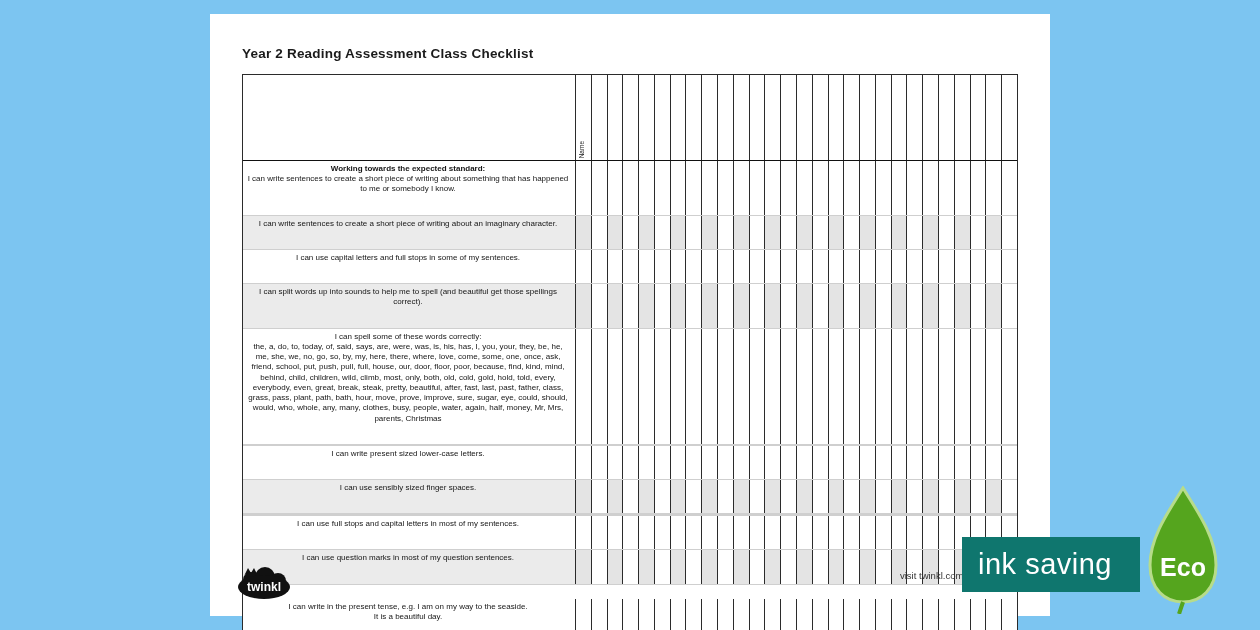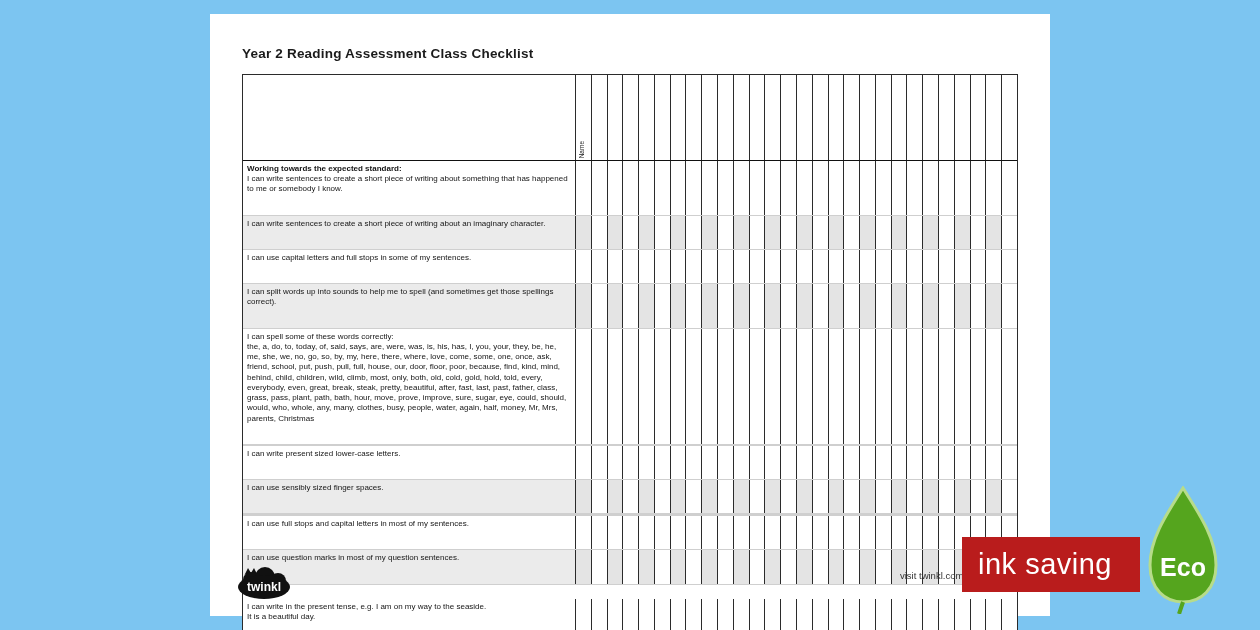--- a/index.html
+++ b/index.html
@@ -4,20 +4,21 @@
 <style>
   html,body { margin:0; padding:0; }
   body {
     width:1260px; height:630px; position:relative; overflow:hidden;
     background:#7cc5f1;
     font-family:"Liberation Sans", sans-serif;
   }
   .sheet {
     position:absolute; left:210px; top:14px; width:840px; height:602px;
     background:#ffffff;
+    text-align:center;
   }
   .title {
     position:absolute; left:32px; top:32px;
     font-size:13.5px; font-weight:bold; color:#1b1b1b; letter-spacing:.2px;
   }
   .checklist {
     position:absolute; left:32px; top:60px; width:774px;
     border:1px solid #2b2b2b; box-sizing:content-box; background:#fff;
   }
   .header-row { display:flex; height:85px; border-bottom:1.5px solid #111; }
@@ -197,21 +198,21 @@
             <div class="cell"></div>
             <div class="cell"></div>
             <div class="cell"></div>
             <div class="cell"></div>
             <div class="cell"></div>
             <div class="cell"></div>
             <div class="cell"></div>
           </div>
         </div>
         <div class="row shaded">
-          <div class="stmt">I can split words up into sounds to help me to spell (and sometimes get those spellings correct).</div>
+          <div class="stmt">I can split words up into sounds to help me to spell (and beautiful get those spellings correct).</div>
           <div class="cells">
             <div class="cell"></div>
             <div class="cell"></div>
             <div class="cell"></div>
             <div class="cell"></div>
             <div class="cell"></div>
             <div class="cell"></div>
             <div class="cell"></div>
             <div class="cell"></div>
             <div class="cell"></div>
@@ -542,21 +543,21 @@
       <circle cx="29" cy="11" r="10" fill="#111"></circle>
       <circle cx="42" cy="15" r="8" fill="#111"></circle>
       <ellipse cx="28" cy="21" rx="26" ry="12" fill="#111"></ellipse>
       <text x="28" y="25" text-anchor="middle" fill="#ffffff" font-size="12" font-weight="bold">twinkl</text>
     </svg>
   </div>
 
   <div class="visit">visit twinkl.com</div>
 </div>
 
-<div class="banner" style="background: #b91c1c;">
+<div class="banner" style="background: #0f766e;">
   <span>ink saving</span>
 </div>
 
 <svg class="leaf" width="82" height="128" viewBox="0 0 82 128">
   <path d="M41 2 C56 26 74 52 74 79 C74 103 59 116 41 116 C23 116 8 103 8 79 C8 52 26 26 41 2 Z" fill="#55a51e" stroke="#b7dc8a" stroke-width="3"></path>
   <path d="M41 116 L37 128" stroke="#55a51e" stroke-width="4" fill="none"></path>
   <text x="41" y="90" text-anchor="middle" fill="#ffffff" font-size="25" font-weight="bold">Eco</text>
 </svg>
 
 </body></html>

